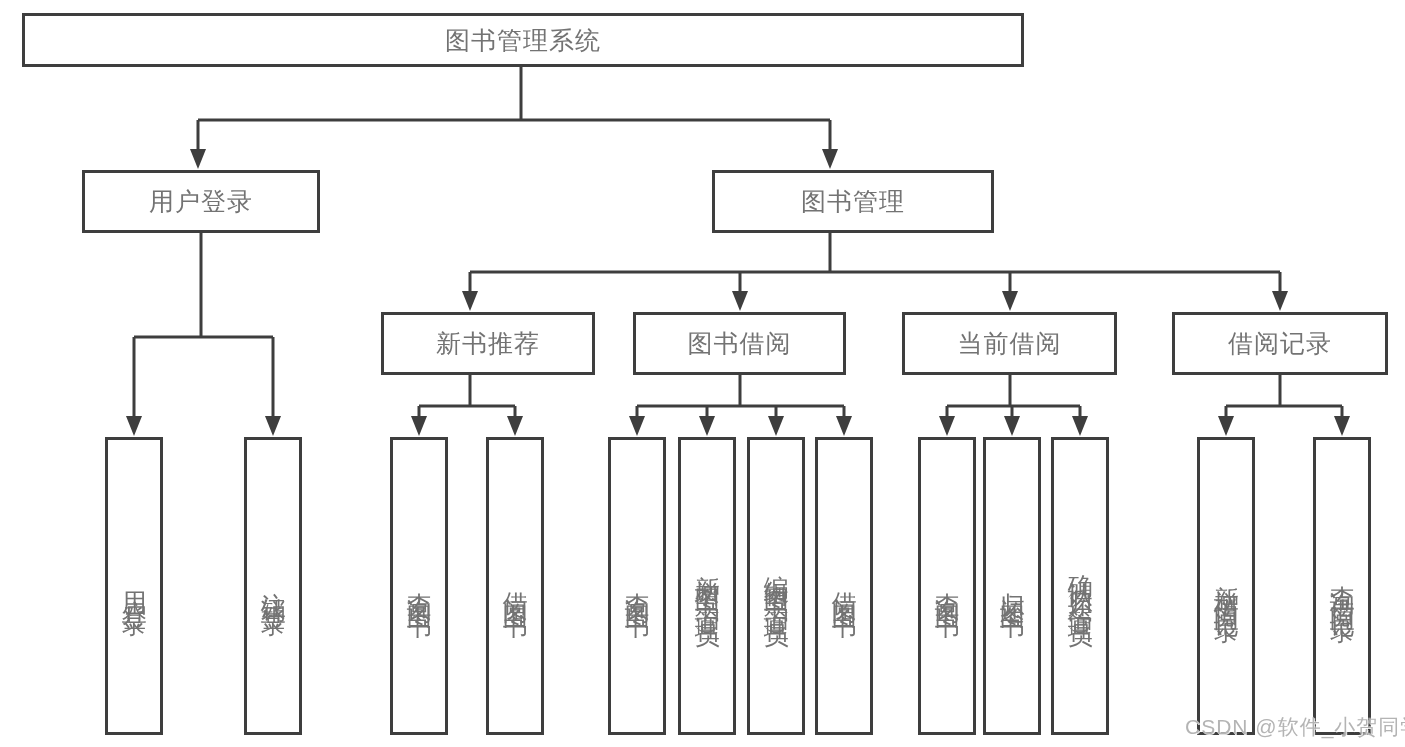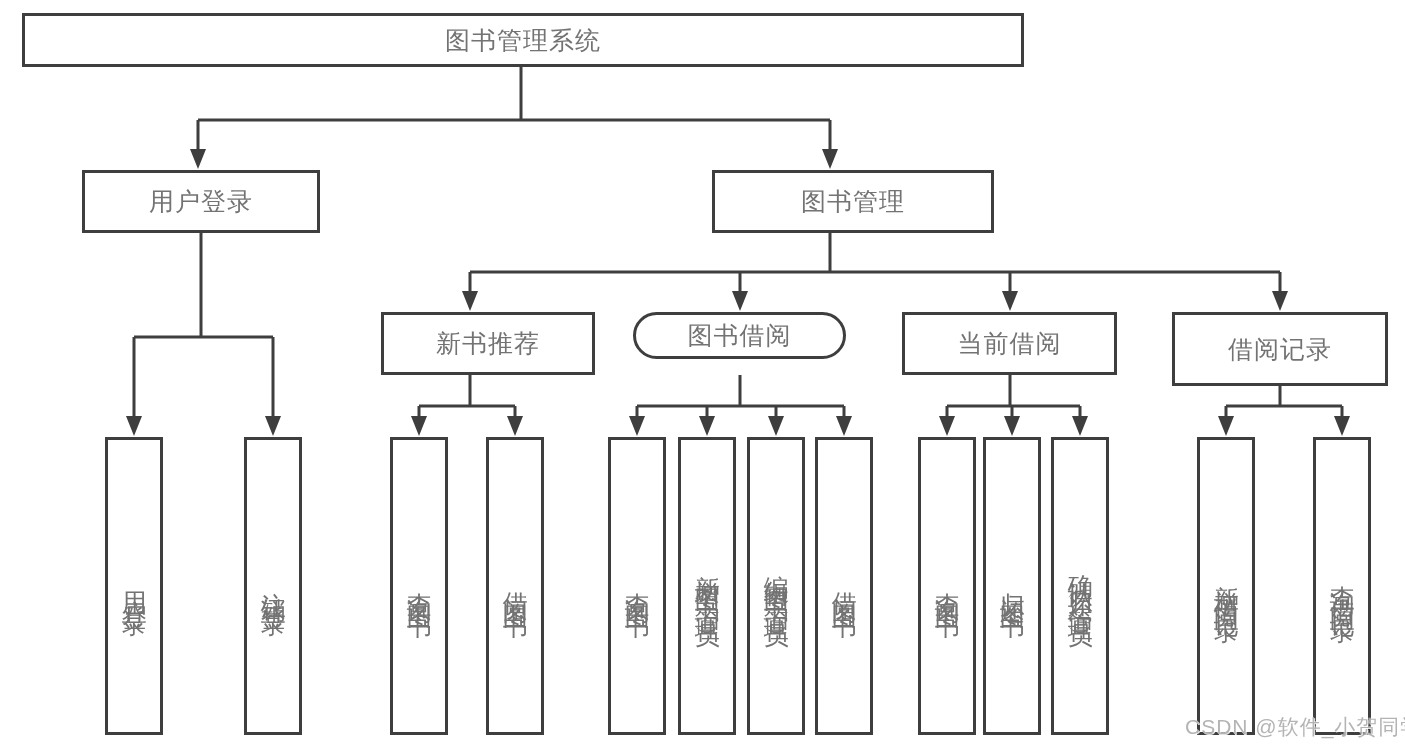--- a/index.html
+++ b/index.html
@@ -46,23 +46,23 @@
     text-orientation: mixed;
     letter-spacing: 7px;
     line-height: 1.1;
     white-space: normal;
   }
   
   .n-root { left: 22px;   top: 13px;  width: 1002px; height: 54px; }
   .n-l2a  { left: 82px;   top: 170px; width: 238px;  height: 63px; }
   .n-l2b  { left: 712px;  top: 170px; width: 282px;  height: 63px; }
   .n-l3a  { left: 381px;  top: 312px; width: 214px;  height: 63px; }
-  .n-l3b  { left: 633px;  top: 312px; width: 213px;  height: 47px; border-radius: 24px; }
+  .n-l3b  { left: 633px;  top: 312px; width: 213px;  height: 63px; }
   .n-l3c  { left: 902px;  top: 312px; width: 215px;  height: 63px; }
-  .n-l3d  { left: 1172px; top: 312px; width: 216px;  height: 74px; }
+  .n-l3d  { left: 1172px; top: 312px; width: 216px;  height: 63px; }
   .leaf   { top: 437px; width: 58px; height: 298px; }
   .n-a1 { left: 105px; }  .n-a2 { left: 244px; }
   .n-b1 { left: 390px; }  .n-b2 { left: 486px; }
   .n-c1 { left: 608px; }  .n-c2 { left: 678px; }
   .n-c3 { left: 747px; }  .n-c4 { left: 815px; }
   .n-d1 { left: 918px; }  .n-d2 { left: 983px; }  .n-d3 { left: 1051px; }
   .n-e1 { left: 1197px; } .n-e2 { left: 1313px; }
   #watermark {
     position: absolute;
     left: 1185px;

